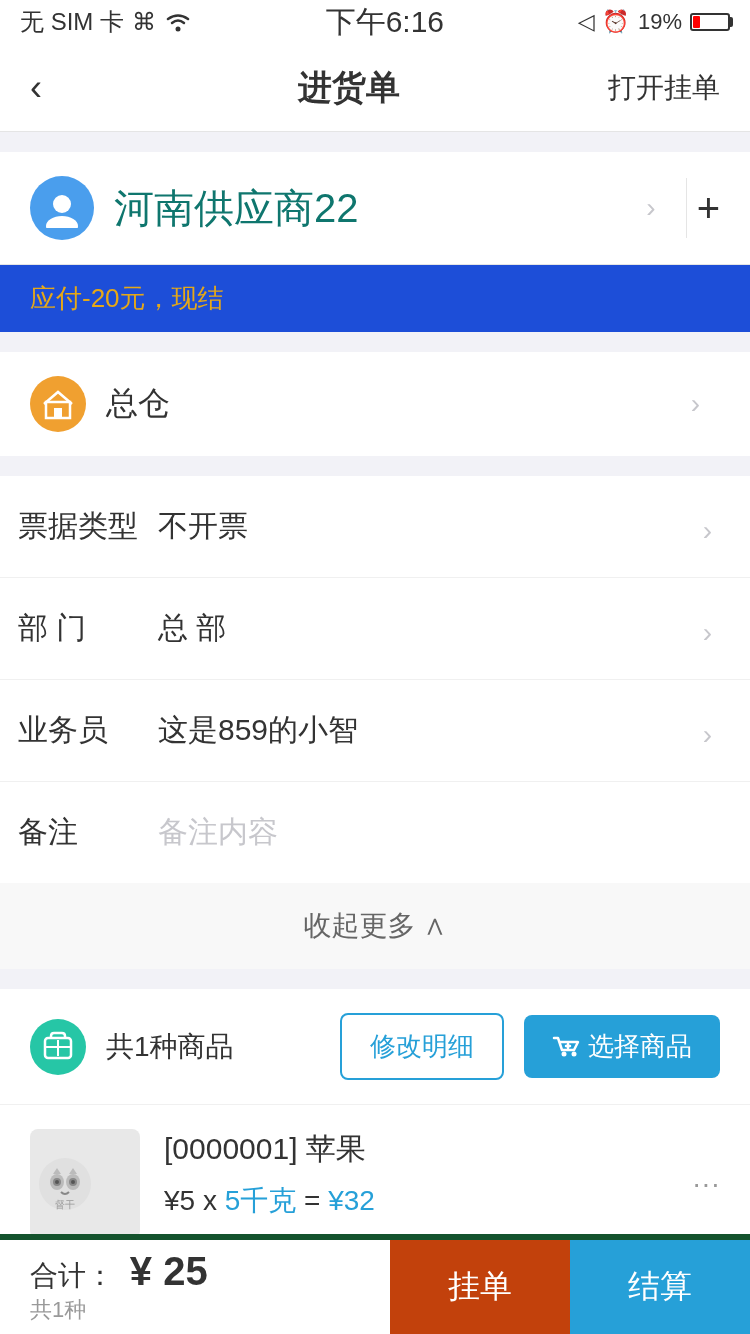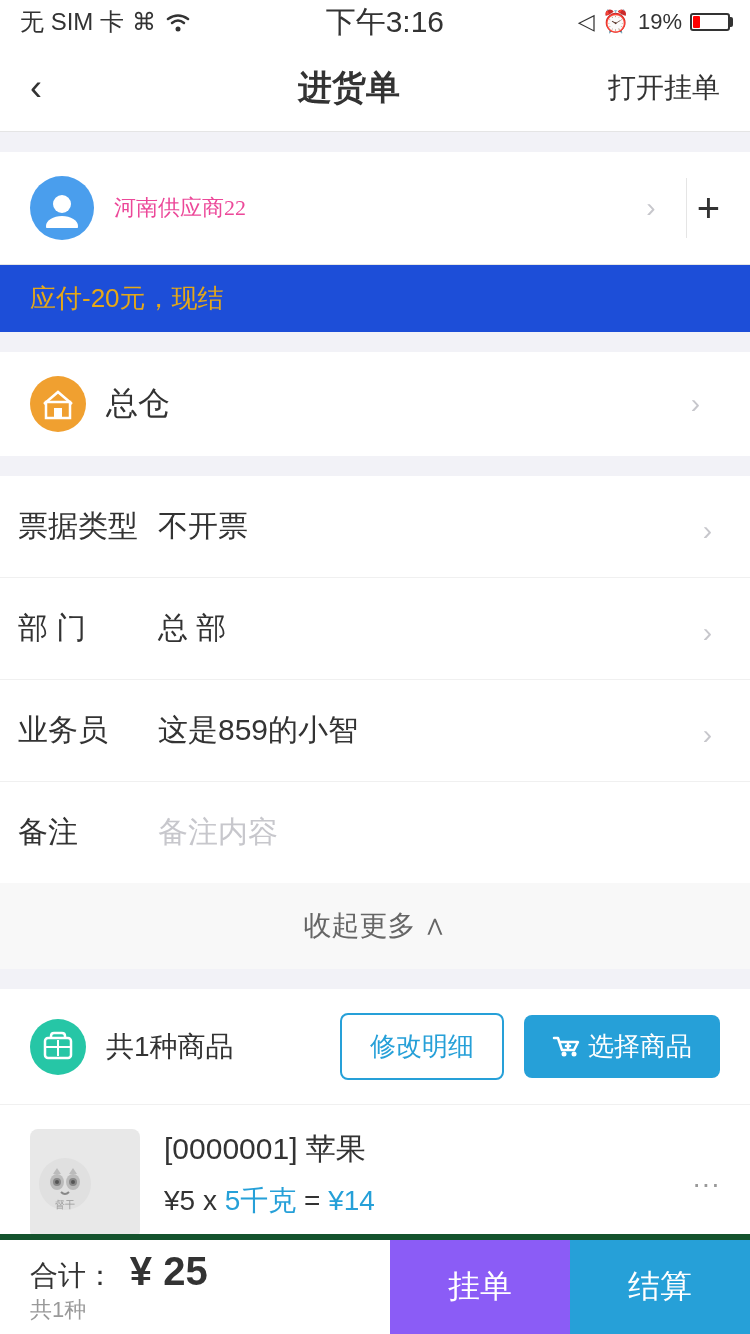--- a/index.html
+++ b/index.html
@@ -65,21 +65,21 @@
       border-bottom: 1px solid #e5e5e5;
     }
     .supplier-avatar {
       width: 64px; height: 64px;
       background: #4a9eed;
       border-radius: 50%;
       display: flex; align-items: center; justify-content: center;
       margin-right: 20px;
       flex-shrink: 0;
     }
-    .supplier-name { flex: 1; font-size: 22px; color: #ec4899; font-family: Liberation Serif, serif; }
+    .supplier-name { flex: 1; font-size: 40px; color: #0f766e; }
     .chevron-right { color: #c7c7cc; font-size: 28px; margin-right: 20px; }
     .add-icon { color: #333; font-size: 40px; font-weight: 300; cursor: pointer; }
 
     
     .alert-banner {
       background: #1d4ed8;
       padding: 16px 30px;
       font-size: 26px;
       color: #e6a817;
     }
@@ -198,21 +198,21 @@
       background: #fff;
       border-top: 6px solid #14532d;
     }
     .total-section { flex: 1; padding: 0 30px; }
     .total-label { font-size: 28px; color: #333; display: inline; }
     .total-amount { font-size: 40px; font-weight: 600; color: #333; display: inline; margin-left: 8px; }
     .total-count { font-size: 22px; color: #999; }
     .btn-pending {
       width: 180px;
       height: 100%;
-      background: #8b5cf6;
+      background: #c2410c;
       color: #fff;
       font-size: 32px;
       border: none;
       cursor: pointer;
       display: flex; align-items: center; justify-content: center;
     }
     .btn-checkout {
       width: 180px;
       height: 100%;
       background: #26a0d8;
@@ -246,21 +246,21 @@
   <div class="status-left">
     <span>无 SIM 卡</span>
     <span>⌘</span>
     <svg width="28" height="20" viewBox="0 0 28 20">
       <path d="M14 16 Q14 16 14 16" fill="#333"></path>
       <path d="M8 11 Q14 6 20 11" stroke="#333" stroke-width="2.5" fill="none" stroke-linecap="round"></path>
       <path d="M4 7 Q14 0 24 7" stroke="#333" stroke-width="2.5" fill="none" stroke-linecap="round"></path>
       <circle cx="14" cy="17" r="2.5" fill="#333"></circle>
     </svg>
   </div>
-  <div class="status-center">下午3:16</div>
+  <div class="status-center">下午6:16</div>
   <div class="status-right">
     <span>◁</span>
     <span>⏰</span>
     <span>19%</span>
     <div class="battery-icon">
       <div class="battery-fill"></div>
     </div>
   </div>
 </div>
 
@@ -377,21 +377,21 @@
     <div class="product-info">
       <div class="product-name">
         <span>[0000001]</span>
         <span>苹果</span>
       </div>
       <div class="product-price">
         <span>¥5</span>
         <span> x </span>
         <span class="highlight">5千克</span>
         <span> = </span>
-        <span class="highlight">¥14</span>
+        <span class="highlight">¥32</span>
       </div>
     </div>
     <span class="product-more">···</span>
   </div>
 </div>
 
 <div style="height: 120px;"></div>
 
 <div class="bottom-bar">
   <div class="total-section">

